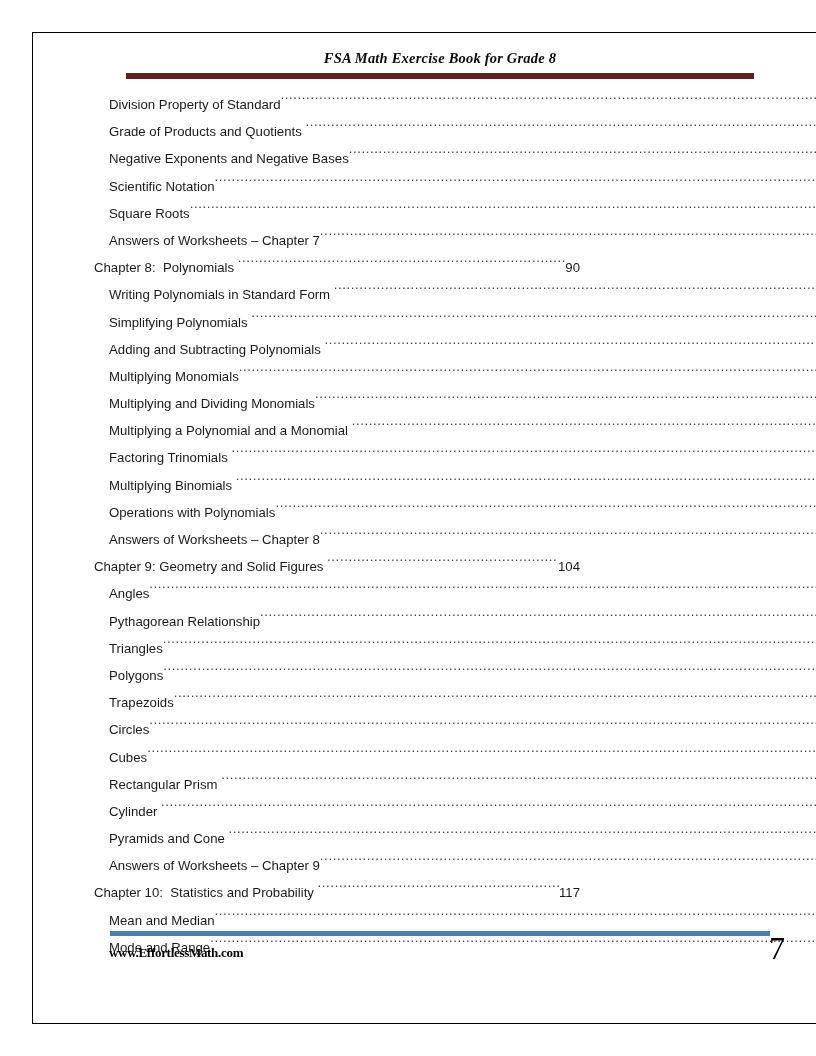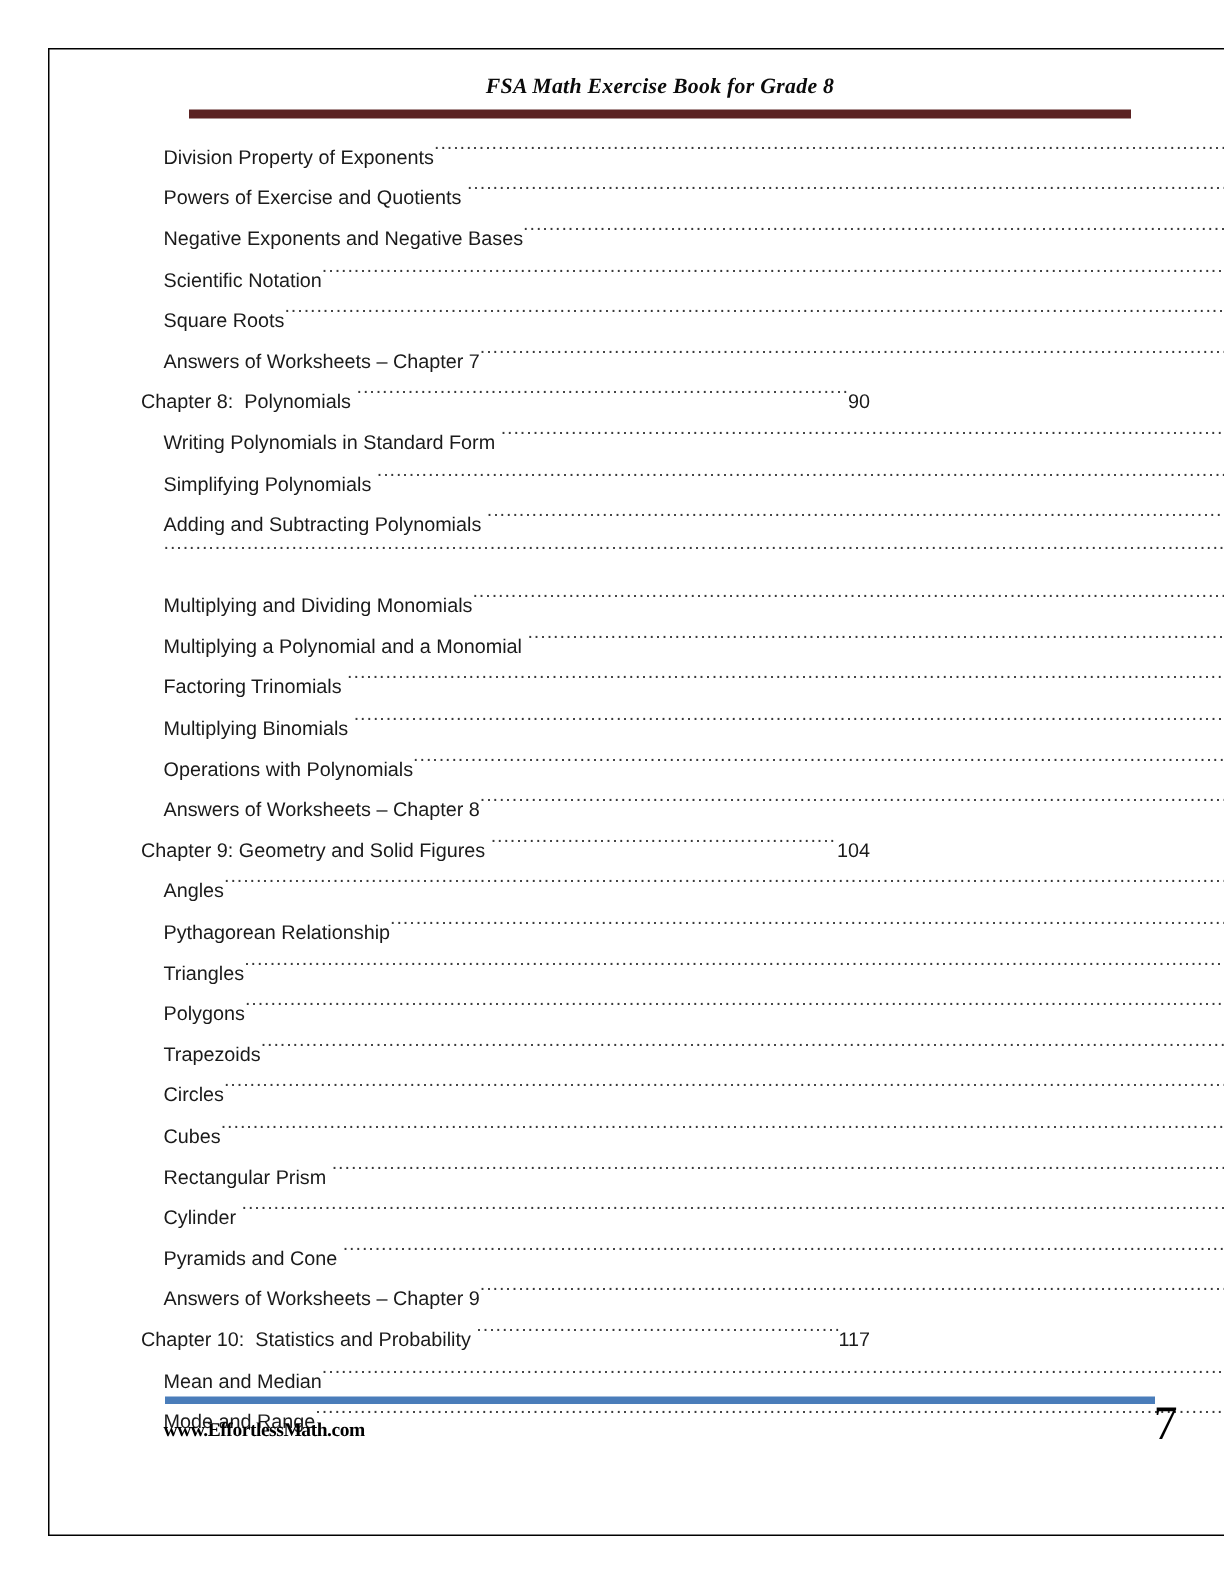--- a/index.html
+++ b/index.html
@@ -163,27 +163,27 @@
 <div id="page-sheet">
 
   <div id="running-header">
     <div id="header-title">FSA Math Exercise Book for Grade 8</div>
     <div id="header-rule" style="background: rgb(91, 34, 34);"></div>
   </div>
 
   <div id="toc">
       <div class="toc-row row-sub">
         <div class="toc-line">
-          <span class="toc-title">Division Property of Exponents</span>
-          <span class="leader"></span>
-        </div>
-      </div>
-      <div class="toc-row row-sub">
-        <div class="toc-line">
-          <span class="toc-title">Powers of Exercise and Quotients </span>
+          <span class="toc-title">Division Property of Standard</span>
+          <span class="leader"></span>
+        </div>
+      </div>
+      <div class="toc-row row-sub">
+        <div class="toc-line">
+          <span class="toc-title">Grade of Products and Quotients </span>
           <span class="leader"></span>
         </div>
       </div>
       <div class="toc-row row-sub">
         <div class="toc-line">
           <span class="toc-title">Negative Exponents and Negative Bases</span>
           <span class="leader"></span>
         </div>
       </div>
       <div class="toc-row row-sub">
@@ -224,20 +224,21 @@
         </div>
       </div>
       <div class="toc-row row-sub">
         <div class="toc-line">
           <span class="toc-title">Adding and Subtracting Polynomials </span>
           <span class="leader"></span>
         </div>
       </div>
       <div class="toc-row row-sub">
         <div class="toc-line">
+          <span class="toc-title">Multiplying Monomials</span>
           <span class="leader"></span>
         </div>
       </div>
       <div class="toc-row row-sub">
         <div class="toc-line">
           <span class="toc-title">Multiplying and Dividing Monomials</span>
           <span class="leader"></span>
         </div>
       </div>
       <div class="toc-row row-sub">

